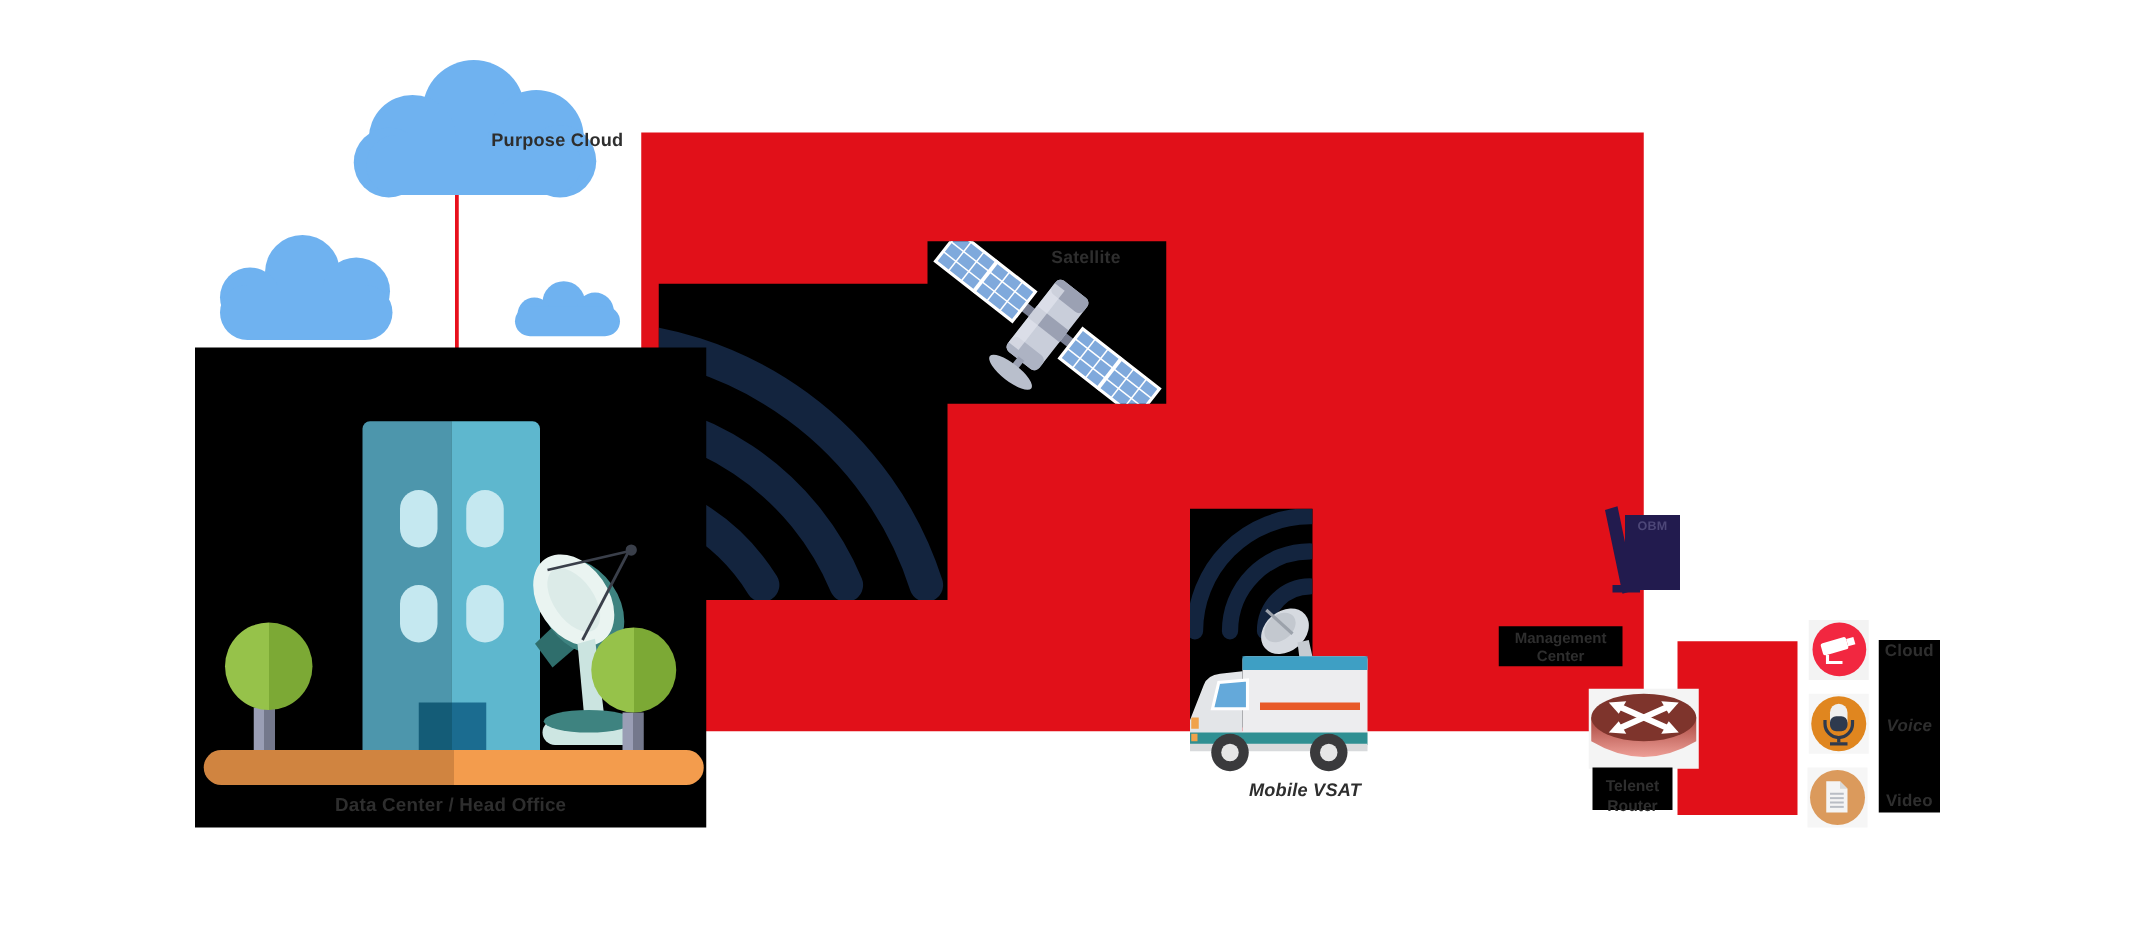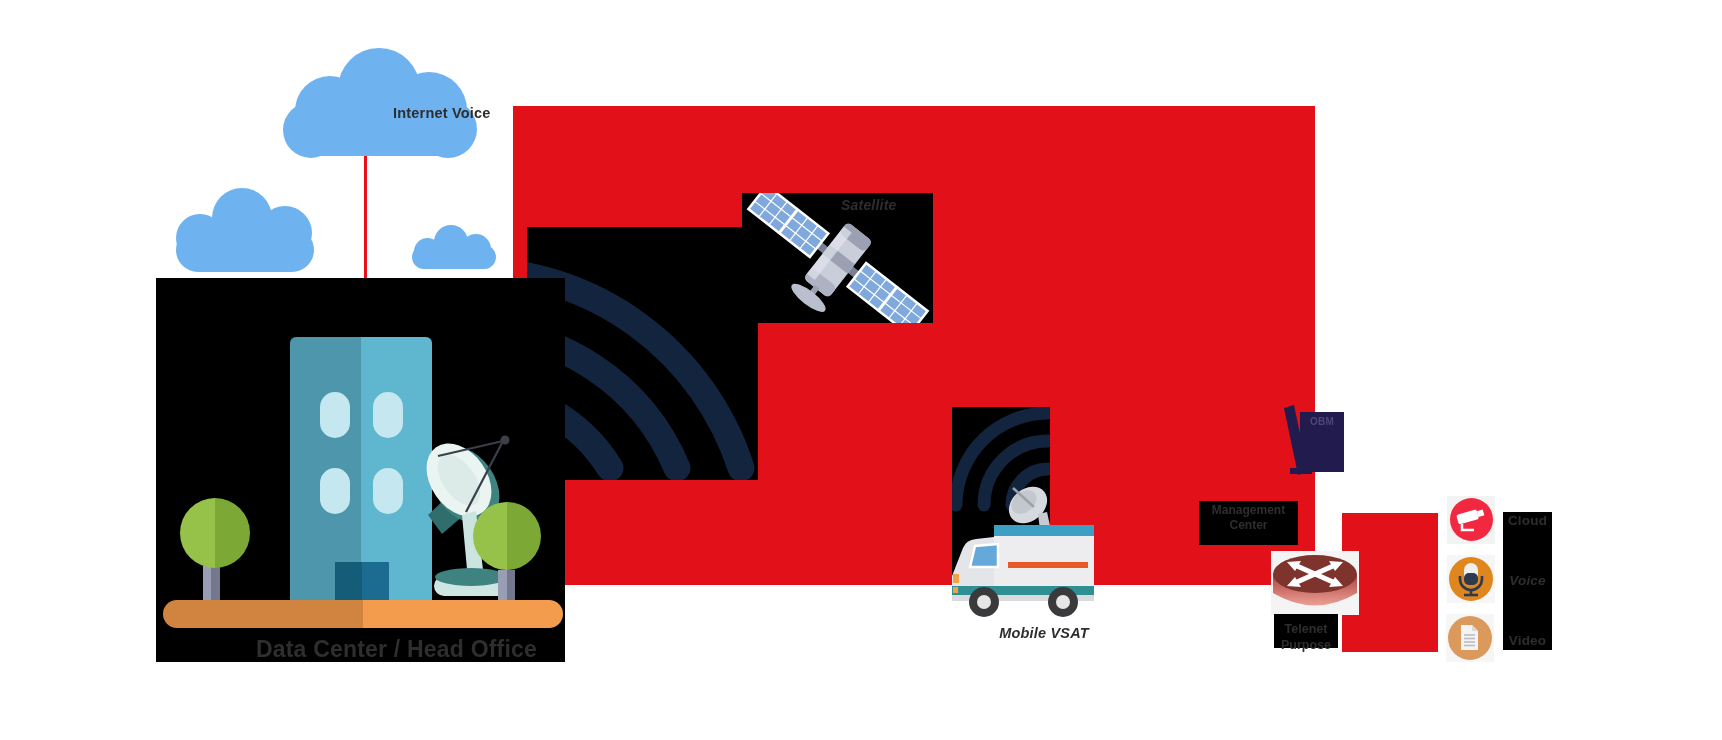--- a/index.html
+++ b/index.html
@@ -54,21 +54,21 @@
     <i style="left:86px;top:18px;width:54px;height:54px;"></i>
     <i class="base" style="left:4px;top:40px;width:138px;height:44px;"></i>
   </div>
   <div class="cloud" style="left:410px;top:225px;width:88px;height:46px;">
     <i style="left:24px;top:0;width:34px;height:34px;"></i>
     <i style="left:4px;top:13px;width:27px;height:27px;"></i>
     <i style="left:51px;top:9px;width:30px;height:30px;"></i>
     <i class="base" style="left:2px;top:20px;width:84px;height:24px;"></i>
   </div>
 
-  <div class="lbl" style="left:393px;top:105px;font-size:14.5px;">Internet Voice</div>
+  <div class="lbl" style="left:393px;top:105px;font-size:14.5px;">Purpose Cloud</div>
 
   <div class="blackbox" style="left:156px;top:278px;width:409px;height:384px;">
 
     <div class="abs" style="left:134px;top:59px;width:142px;height:263px;">
       <div class="abs" style="left:0;top:0;width:71px;height:263px;background:#4D96AC;border-radius:6px 0 0 0;"></div>
       <div class="abs" style="left:71px;top:0;width:71px;height:263px;background:#5EB7CE;border-radius:0 6px 0 0;"></div>
       <div class="bwin" style="left:30px;top:55px;width:30px;height:46px;"></div>
       <div class="bwin" style="left:83px;top:55px;width:30px;height:46px;"></div>
       <div class="bwin" style="left:30px;top:131px;width:30px;height:46px;"></div>
       <div class="bwin" style="left:83px;top:131px;width:30px;height:46px;"></div>
@@ -89,21 +89,21 @@
       <rect x="24" y="156" width="74" height="20" rx="10" fill="#CDE6E2"></rect>
       <ellipse cx="61" cy="157" rx="36" ry="9" fill="#3E8380"></ellipse>
     </svg>
 
     <div class="abs" style="left:47px;top:288px;width:17px;height:34px;background:linear-gradient(90deg,#9A9EB5 50%,#74788C 50%);"></div>
     <div class="abs" style="left:342px;top:292px;width:17px;height:30px;background:linear-gradient(90deg,#9A9EB5 50%,#74788C 50%);"></div>
     <div class="abs" style="left:24px;top:220px;width:70px;height:70px;border-radius:50%;background:linear-gradient(90deg,#96C24A 50%,#7CA935 50%);"></div>
     <div class="abs" style="left:317px;top:224px;width:68px;height:68px;border-radius:50%;background:linear-gradient(90deg,#96C24A 50%,#7CA935 50%);"></div>
 
     <div class="abs" style="left:7px;top:322px;width:400px;height:28px;border-radius:14px;background:linear-gradient(90deg,#D08440 50%,#F39C4D 50%);"></div>
-    <div class="lbl center" style="left:0;top:358px;width:409px;font-size:23px;padding-left:36px;">Data Center / Head Office</div>
+    <div class="lbl center" style="left:0;top:358px;width:409px;font-size:15px;">Data Center / Head Office</div>
   </div>
 
   <svg class="abs" style="left:742px;top:193px;" width="191" height="130" viewBox="0 0 191 130">
     <g transform="translate(96 67) rotate(38)">
 
       <rect x="-26" y="-4" width="14" height="8" fill="#7A8094"></rect>
       <rect x="12" y="-4" width="14" height="8" fill="#7A8094"></rect>
 
       <g>
         <rect x="-102" y="-15" width="78" height="30" fill="#7FA9DC" stroke="#ffffff" stroke-width="2.5"></rect>
@@ -135,21 +135,21 @@
       <rect x="-16" y="-36" width="32" height="72" rx="5" fill="#C9CEDA"></rect>
       <rect x="-16" y="-36" width="32" height="14" rx="5" fill="#9BA1B3"></rect>
       <rect x="-16" y="-7" width="32" height="12" fill="#9BA1B3"></rect>
       <rect x="-16" y="22" width="32" height="14" rx="5" fill="#ADB3C3"></rect>
       <rect x="-16" y="-30" width="10" height="60" fill="#E3E6EE" opacity="0.7"></rect>
 
       <rect x="-3" y="34" width="6" height="12" fill="#9BA1B3"></rect>
       <ellipse cx="0" cy="48" rx="21" ry="7" fill="#B9BFCC"></ellipse>
     </g>
   </svg>
-  <div class="lbl" style="left:841px;top:197px;font-size:14px;font-style:italic;">Satellite</div>
+  <div class="lbl" style="left:841px;top:197px;font-size:14px;">Satellite</div>
 
   <div class="blackbox" style="left:952px;top:407px;width:98px;height:175px;overflow:hidden;">
     <svg width="98" height="175" viewBox="0 0 98 175">
       <g fill="none" stroke="#13243E" stroke-width="13" stroke-linecap="round">
         <path d="M 60 98 A 36 36 0 0 1 96 62"></path>
         <path d="M 32 98 A 64 64 0 0 1 96 34"></path>
         <path d="M 4 98 A 92 92 0 0 1 96 6"></path>
       </g>
     </svg>
   </div>
@@ -179,21 +179,21 @@
   </svg>
   <div class="lbl center" style="left:984px;top:625px;width:120px;font-size:14.5px;font-style:italic;">Mobile VSAT</div>
 
   <svg class="abs" style="left:1278px;top:402px;" width="70" height="78" viewBox="0 0 70 78">
     <polygon points="6,6 16,3 30,70 20,73" fill="#221B4E"></polygon>
     <rect x="22" y="10" width="44" height="60" fill="#221B4E"></rect>
     <rect x="12" y="66" width="22" height="6" fill="#221B4E"></rect>
   </svg>
   <div class="lbl center" style="left:1300px;top:416px;width:44px;font-size:10px;color:#4D4778;text-align:center;">OBM</div>
 
-  <div class="lblbox" style="left:1199px;top:501px;width:99px;height:44px;font-size:12px;line-height:15px;padding-top:2px;box-sizing:border-box;">
+  <div class="lblbox" style="left:1199px;top:501px;width:99px;height:32px;font-size:12px;line-height:15px;padding-top:2px;box-sizing:border-box;">
     <div>Management</div>
     <div>Center</div>
   </div>
 
   <div class="abs" style="left:1342px;top:513px;width:96px;height:139px;background:#E11019;"></div>
 
   <div class="abs" style="left:1271px;top:551px;width:88px;height:64px;background:#F4F4F4;"></div>
   <svg class="abs" style="left:1269px;top:548px;" width="92" height="70" viewBox="0 0 92 70">
     <defs>
       <linearGradient id="routerSide" x1="0" y1="0" x2="0" y2="1">
@@ -209,21 +209,21 @@
     </g>
     <g fill="#ffffff">
       <polygon points="74,14 60,13 66,23"></polygon>
       <polygon points="18,14 32,13 26,23"></polygon>
       <polygon points="74,38 60,39 66,29"></polygon>
       <polygon points="18,38 32,39 26,29"></polygon>
     </g>
   </svg>
   <div class="lblbox" style="left:1274px;top:614px;width:64px;height:34px;font-size:12.5px;line-height:16px;padding-top:7px;box-sizing:border-box;">
     <div>Telenet</div>
-    <div>Purpose</div>
+    <div>Router</div>
   </div>
 
   <div class="abs" style="left:1447px;top:496px;width:48px;height:48px;background:#F3F3F3;">
     <div class="abs" style="left:3px;top:2px;width:43px;height:43px;border-radius:50%;background:#F22740;">
       <svg width="43" height="43" viewBox="0 0 43 43">
         <g transform="rotate(-16 21 18)">
           <rect x="7" y="13" width="21" height="10" rx="2" fill="#ffffff"></rect>
           <rect x="28" y="15" width="6" height="6" fill="#ffffff"></rect>
         </g>
         <path d="M 12 26 L 12 32 L 24 32" stroke="#ffffff" stroke-width="2.5" fill="none"></path>

